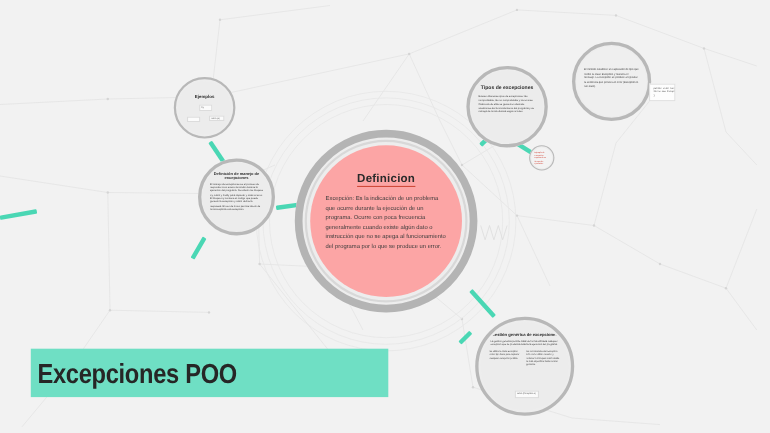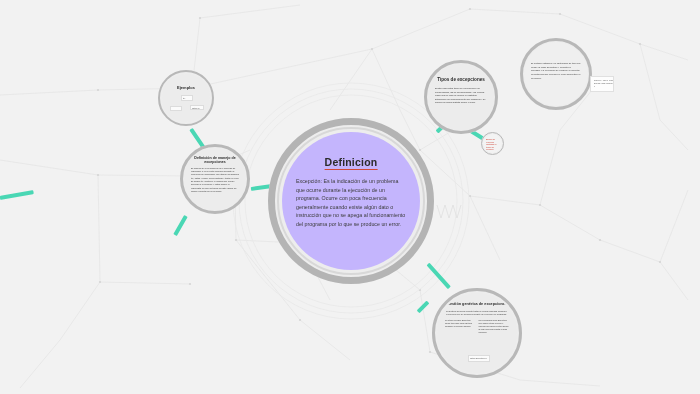--- a/index.html
+++ b/index.html
@@ -62,21 +62,21 @@
   }
   #node-definicion .ring2 {
     position: absolute;
     left: 9px; top: 9px; right: 9px; bottom: 9px;
     border-radius: 50%;
     border: 2px solid #d8d8d8;
     box-sizing: border-box;
   }
   #node-definicion .inner {
     left: 14px; top: 14px; right: 14px; bottom: 14px;
-    background: #c4b5fd;
+    background: #fca5a5;
   }
   .def-title {
     margin: 24px 0 7px 0;
     text-align: center;
     font-size: 10.5px;
     font-weight: bold;
     color: #2b2b2b;
     letter-spacing: 0.2px;
     border-bottom: 1.5px solid #d04a3a;
     display: inline-block;
@@ -344,14 +344,17 @@
       <div class="two-col">
         <div>Se utiliza la clase Exception como tipo base para capturar cualquier excepción posible.</div>
         <div>Se recomienda usar Exception sólo como último recurso y ordenar los bloques catch desde la más específica hasta la más genérica.</div>
       </div>
       <div class="mini-card" style="left:31px; top:62px; width:22px; height:7px;">
         <div class="ln">catch (Exception e)</div>
       </div>
     </div>
   </div>
 
+  <div id="title-banner">
+    <div class="txt">Excepciones POO</div>
+  </div>
 
 </div>
 
 </body></html>

